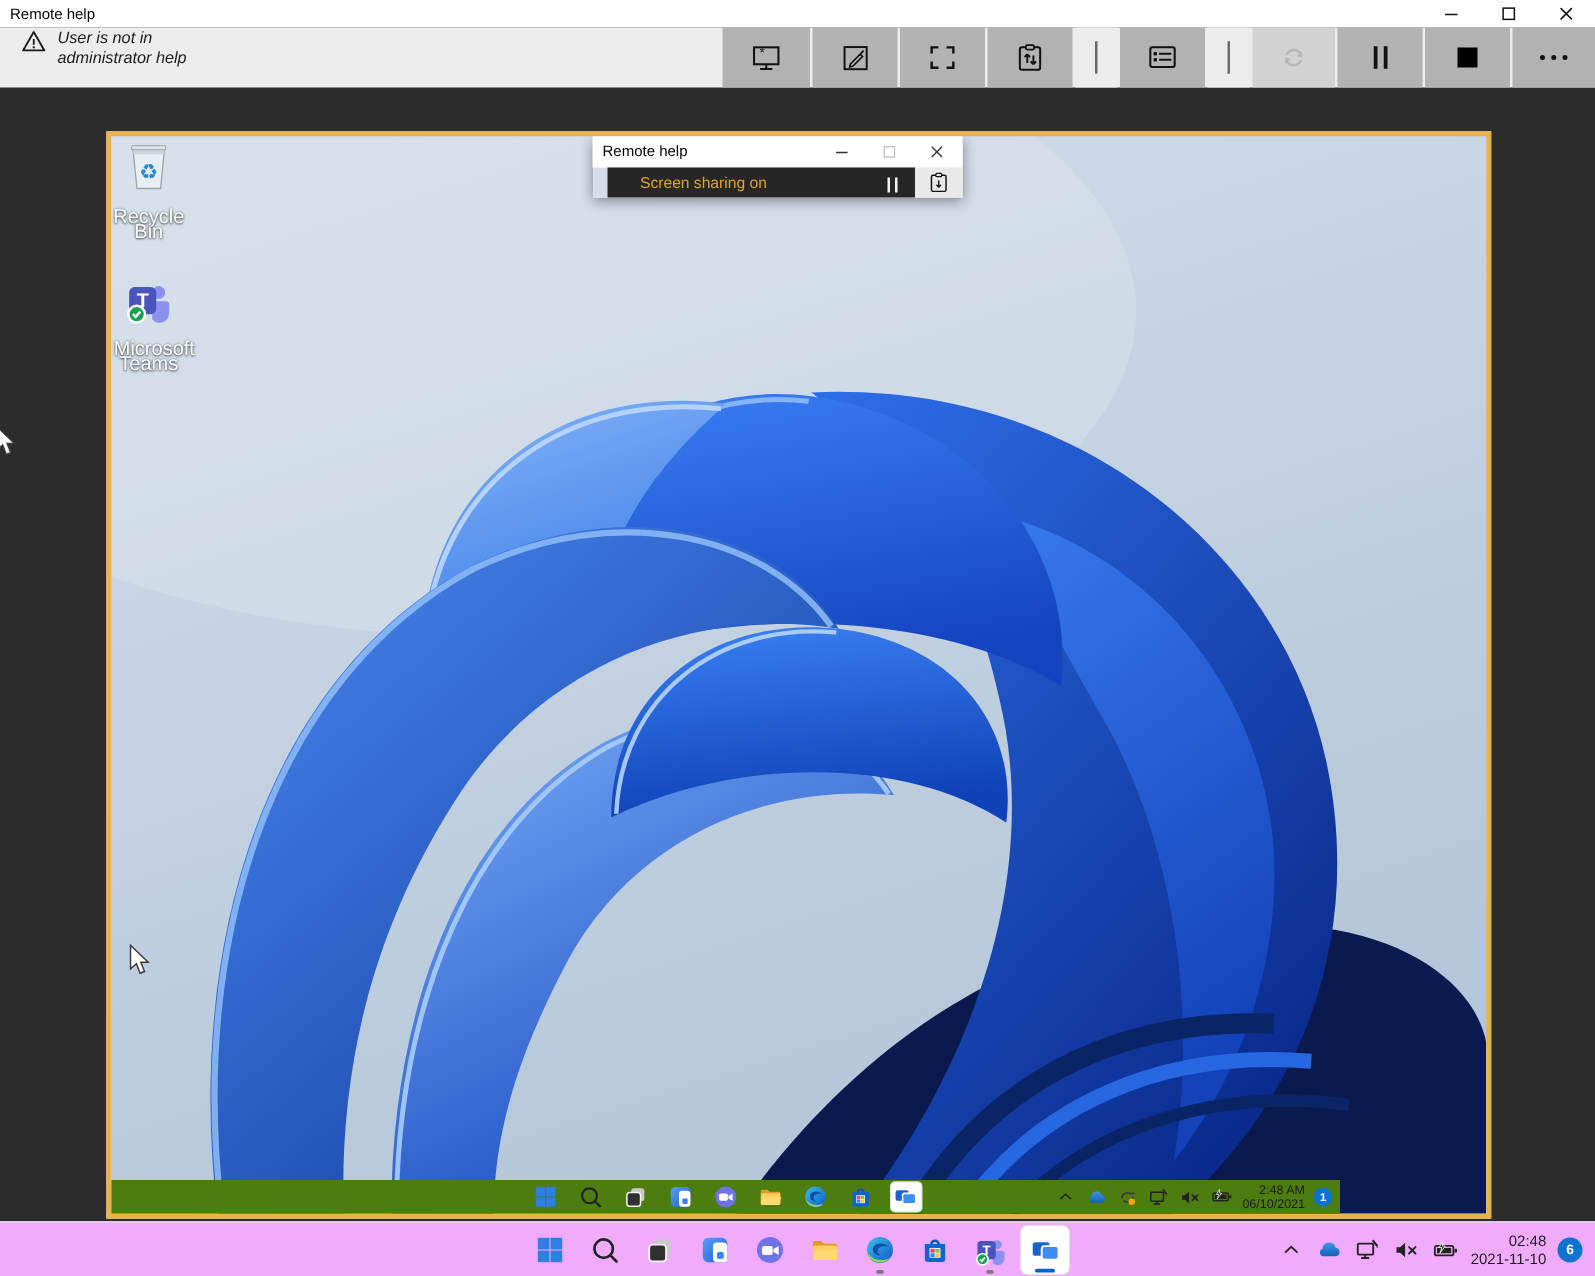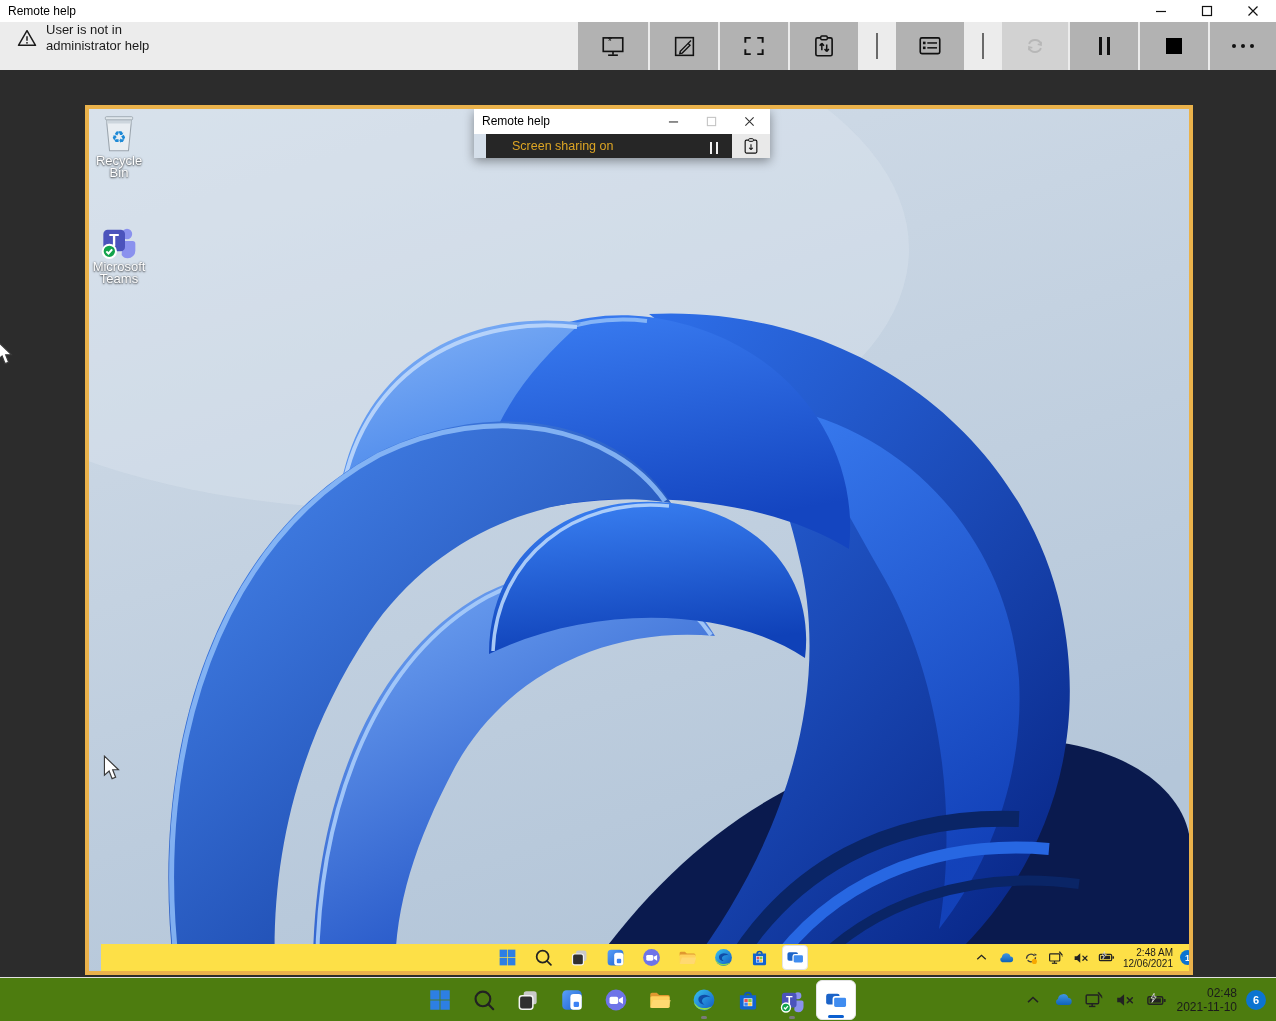--- a/index.html
+++ b/index.html
@@ -7,67 +7,67 @@
     font-family:"Liberation Sans", sans-serif; }
 
   
   .titlebar { position:absolute; left:0; top:0; width:1276px; height:22px; background:#ffffff; }
   .titlebar .title { position:absolute; left:8px; top:0; line-height:22px; font-size:12px; color:#000; }
   .wctrls { position:absolute; right:0; top:0; height:22px; display:flex; }
   .wctrl { width:46px; height:22px; display:flex; align-items:center; justify-content:center; color:#111; }
 
   
   .toolbar { position:absolute; left:0; top:22px; width:1276px; height:48px; background:#ececec; }
-  .warn { position:absolute; left:16px; top:0; height:32px; display:flex; align-items:center; gap:8px; }
+  .warn { position:absolute; left:16px; top:0; height:32px; display:flex; gap:8px;font-style:italic; }
   .warn .txt { font-size:13px; color:#1b1b1b; line-height:16px; }
   .tbrow { position:absolute; right:0; top:0; height:48px; display:flex; gap:2px; }
   .tbtn { width:68px; height:48px; background:#b2b2b2; display:flex; align-items:center; justify-content:center; }
   .tbtn.w70 { width:70px; } .tbtn.w66 { width:66px; }
   .tbtn.disabled { background:#d2d2d2; }
   .tsep { width:34px; height:48px; background:#ececec; display:flex; align-items:center; justify-content:center; }
   .tsep i { display:block; width:2px; height:26px; background:#6a6a6a; }
   .pausebars { display:flex; gap:5px; }
   .pausebars i { display:block; width:3px; height:18px; background:#111; }
   .stopsq { width:16px; height:16px; background:#000; }
   .dots { width:4px; height:4px; border-radius:50%; background:#111; box-shadow:-9px 0 0 #111, 9px 0 0 #111; }
 
   
   .remote { position:absolute; left:85px; top:105px; width:1108px; height:870px;
     border:4px solid #eab24b; background:#c3d2e1; overflow:hidden; }
   .wall { position:absolute; left:0; top:0; width:1100px; height:862px; }
 
   
   .dicon { position:absolute; width:60px; text-align:center; cursor:default; }
   .dicon .glyph { display:flex; justify-content:center; }
-  .dlabel { margin-top:0; font-size:13px; line-height:12px; color:#fff;
+  .dlabel { margin-top:13px; font-size:16px; line-height:12px; color:#fff;
     text-shadow:0 1px 2px rgba(0,0,0,.65), 0 0 2px rgba(0,0,0,.4); }
 
   
   .ovl { position:absolute; left:385px; top:0; width:296px; box-shadow:0 3px 10px rgba(0,0,0,.4); }
   .ovl-title { height:25px; background:#fff; position:relative; }
   .ovl-title .t { position:absolute; left:8px; top:0; line-height:25px; font-size:12px; color:#000; }
   .ovl-ctrls { position:absolute; right:2px; top:0; height:25px; display:flex; }
   .ovl-ctrl { width:38px; height:25px; display:flex; align-items:center; justify-content:center; }
   .ovl-body { height:24px; display:flex;padding-left:12px; }
   .ovl-status { flex:1; background:#262626; display:flex; align-items:center; padding-left:26px; position:relative; }
   .ovl-status .s { font-size:12.5px; color:#dda524; }
   .ovl-pause { position:absolute; right:14px; top:8px; display:flex; gap:4px; }
   .ovl-pause i { display:block; width:2px; height:12px; background:#f2f2f2; }
   .ovl-clip { width:38px; background:#e9e9e9; display:flex; align-items:center; justify-content:center; }
 
   
-  .rtaskbar { position:absolute; left:12px; bottom:0; width:1100px; height:27px; background:#fde047; }
+  .rtaskbar { position:absolute; left:0; bottom:0; width:983px; height:27px; background:#4d7c0f; }
   .rt-apps { position:absolute; left:50%; transform:translateX(-50%); top:0; height:27px;
     display:flex; align-items:center; gap:10px; }
   .rt-app { width:26px; height:25px; display:flex; align-items:center; justify-content:center; border-radius:4px; }
   .rt-app.active { background:#ffffff; border:1px solid #e3e3e3; }
   .rt-tray { position:absolute; right:6px; top:0; height:27px; display:flex; align-items:center; gap:7px; }
   .rt-time { text-align:right; font-size:10px; line-height:11px; color:#1b1b1b; }
 
-  .ltaskbar { position:absolute; left:0; top:977px; width:1276px; height:44px; background:#4d7c0f;
+  .ltaskbar { position:absolute; left:0; top:977px; width:1276px; height:44px; background:#f0abfc;
     border-top:1px solid #e2e2e2;padding-left:15px; }
   .lt-apps { position:absolute; left:50%; transform:translateX(-50%); top:0; height:44px;
     display:flex; align-items:center; gap:4px; }
   .lt-app { width:40px; height:40px; display:flex; align-items:center; justify-content:center;
     border-radius:6px; position:relative; }
   .lt-app.active { background:#ffffff; border:1px solid #e4e4e4; }
   .runline { position:absolute; bottom:1px; left:50%; transform:translateX(-50%);
     width:6px; height:3px; border-radius:2px; background:#7a7a7a; }
   .runline.big { width:16px; background:#0b5fd0; }
   .lt-tray { position:absolute; right:10px; top:0; height:44px; display:flex; align-items:center; gap:9px; }
@@ -503,21 +503,21 @@
             <use href="#i-mute"></use>
           </svg>
         </span>
       <span>
           <svg class="gi" width="19" height="19">
             <use href="#i-batt"></use>
           </svg>
         </span>
       <span class="rt-time">
         <div>2:48 AM</div>
-        <div>12/06/2021</div>
+        <div>06/10/2021</div>
       </span>
       <span class="badge r">1</span>
     </div>
   </div>
 
   <svg class="cursor" style="left:14px; top:646px;" width="17" height="26" viewBox="0 0 14 22">
       <use href="#i-arrow"></use>
     </svg>
 </div>
 

